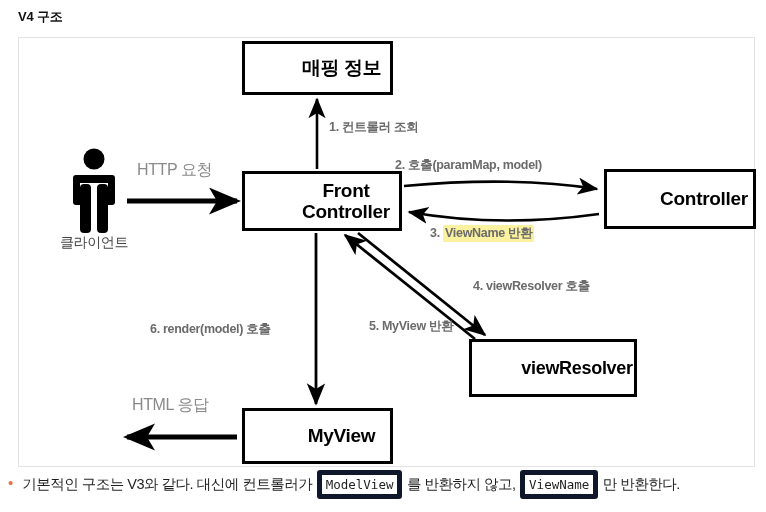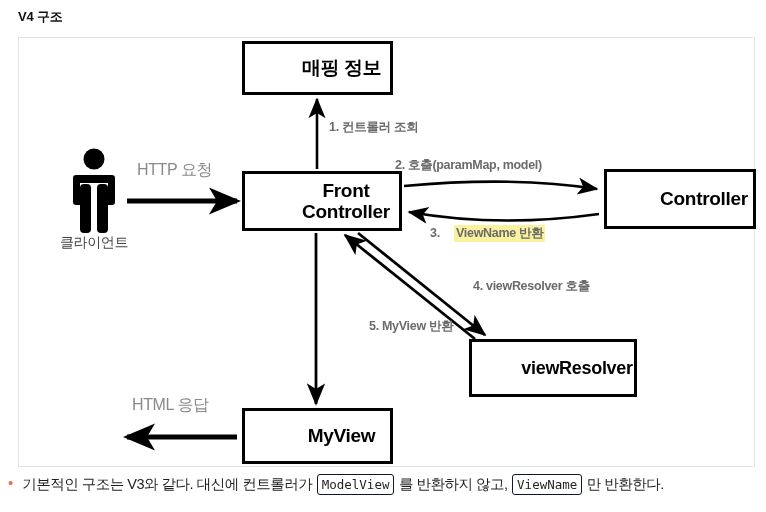--- a/index.html
+++ b/index.html
@@ -140,21 +140,20 @@
     font-weight: normal;
     color: #8a8a8a;
     letter-spacing: -0.4px;
     white-space: nowrap;
     z-index: 4;
   }
   .hl {
     background: #fbf2a0;
     padding: 1px 2px 2px 2px;
     border-radius: 1px;
-    margin-left: 11px;
   }
 
   #label-http-request { left: 118px; top: 122px; }
   #label-html-response { left: 113px; top: 357px; }
 
   #label-step1 { left: 310px; top: 81px; }
   #label-step2 { left: 376px; top: 119px; }
   #label-step3 { left: 411px; top: 187px; }
   #label-step4 { left: 454px; top: 240px; }
   #label-step5 { left: 350px; top: 280px; }
@@ -180,21 +179,21 @@
   #caption-text {
     font-size: 14.5px;
     color: #1f1f1f;
     letter-spacing: -0.5px;
     white-space: nowrap;
     line-height: 1.5;
   }
   code.inline-code {
     font-family: "DejaVu Sans Mono", "Liberation Mono", monospace;
     font-size: 12.5px;
-    border: 1px solid #0f172a;
+    border: 5px solid #0f172a;
     border-radius: 3px;
     background: #ffffff;
     padding: 2px 4px;
     color: #1f1f1f;
     letter-spacing: 0;
     margin: 0 1px;
   }
 </style>
 </head>
 <body>
@@ -272,19 +271,20 @@
   <div class="edge-label" id="label-step2">2. 호출(paramMap, model)</div>
 
   <div class="edge-label" id="label-step3">
     <span>3. </span><span class="hl">ViewName 반환</span>
   </div>
 
   <div class="edge-label" id="label-step4">4. viewResolver 호출</div>
 
   <div class="edge-label" id="label-step5">5. MyView 반환</div>
 
+  <div class="edge-label" id="label-step6">6. render(model) 호출</div>
 
 </div>
 
 <div id="caption-row">
   <span id="caption-bullet">•</span>
   <span id="caption-text"><span>기본적인 구조는 V3와 같다. 대신에 컨트롤러가 </span><code class="inline-code">ModelView</code><span> 를 반환하지 않고, </span><code class="inline-code">ViewName</code><span> 만 반환한다.</span></span>
 </div>
 
 </body></html>

